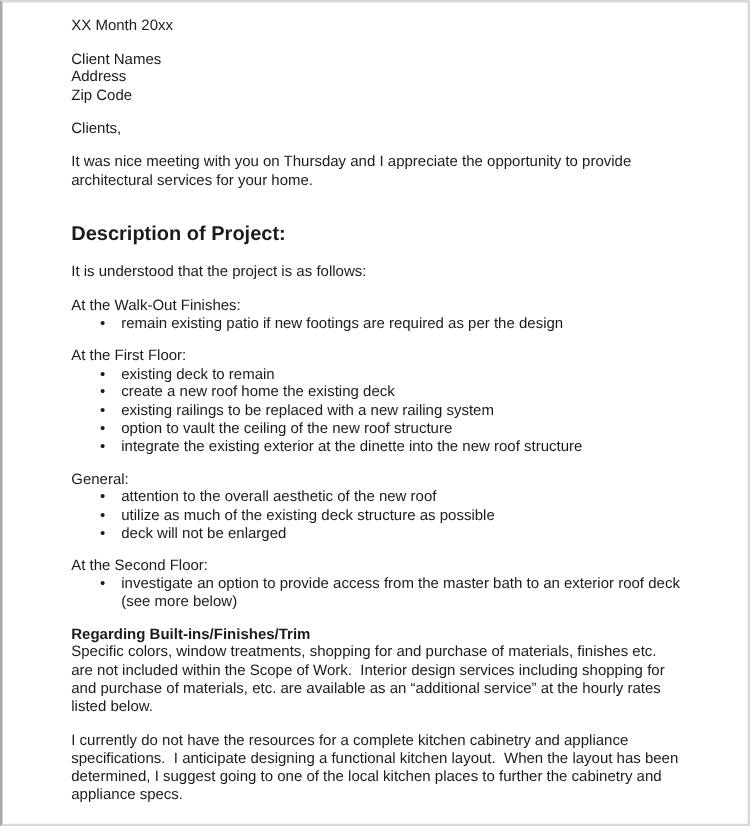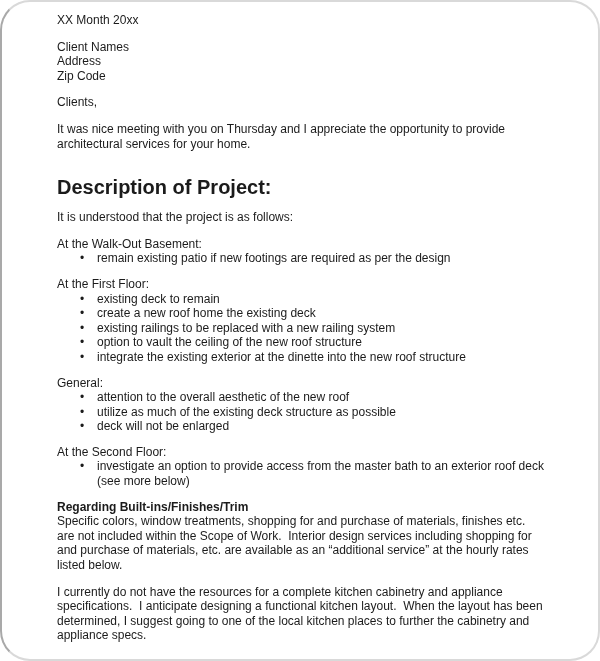--- a/index.html
+++ b/index.html
@@ -18,33 +18,32 @@
     border-top: 2px solid #d9d9d9;
     border-right: 2px solid #d9d9d9;
     border-bottom: 2px solid #d9d9d9;
     border-left: 2px solid #a9a9a9;
     padding: 11px 53px 16px 55px;
     font-family: "Liberation Sans", "DejaVu Sans", sans-serif;
     font-size: 12px;
     line-height: 14.6px;
     color: #1b1b1b;
     overflow: hidden;
-    border-radius: 30px;
   }
   p { margin: 0; }
   .line { margin: 0; }
   .date-line { margin: 0 0 12px 0; }
   .addr-block { margin: 0 0 12px 0; }
   .salutation { margin: 0 0 12px 0; }
   .para {
     margin: 0 0 12px 0;
     white-space: pre-wrap;
   }
   .heading {
-    font-size: 20px;
+    font-size: 16px;
     font-weight: bold;
     margin: 27px 0 13px 0;
     line-height: 19px;
   }
   .sect { margin: 0 0 11px 0; }
   .sect-label { margin: 0; }
   ul.bullets {
     margin: 0;
     padding: 0;
     list-style: none;
@@ -85,21 +84,21 @@
 
   <p class="line salutation">Clients,</p>
 
   <p class="para">It was nice meeting with you on Thursday and I appreciate the opportunity to provide architectural services for your home.</p>
 
   <h1 class="heading">Description of Project:</h1>
 
   <p class="para">It is understood that the project is as follows:</p>
 
   <div class="sect">
-    <p class="sect-label">At the Walk-Out Basement:</p>
+    <p class="sect-label">At the Walk-Out Finishes:</p>
     <ul class="bullets">
       <li>remain existing patio if new footings are required as per the design</li>
     </ul>
   </div>
 
   <div class="sect">
     <p class="sect-label">At the First Floor:</p>
     <ul class="bullets">
       <li>existing deck to remain</li>
       <li>create a new roof home the existing deck</li>

